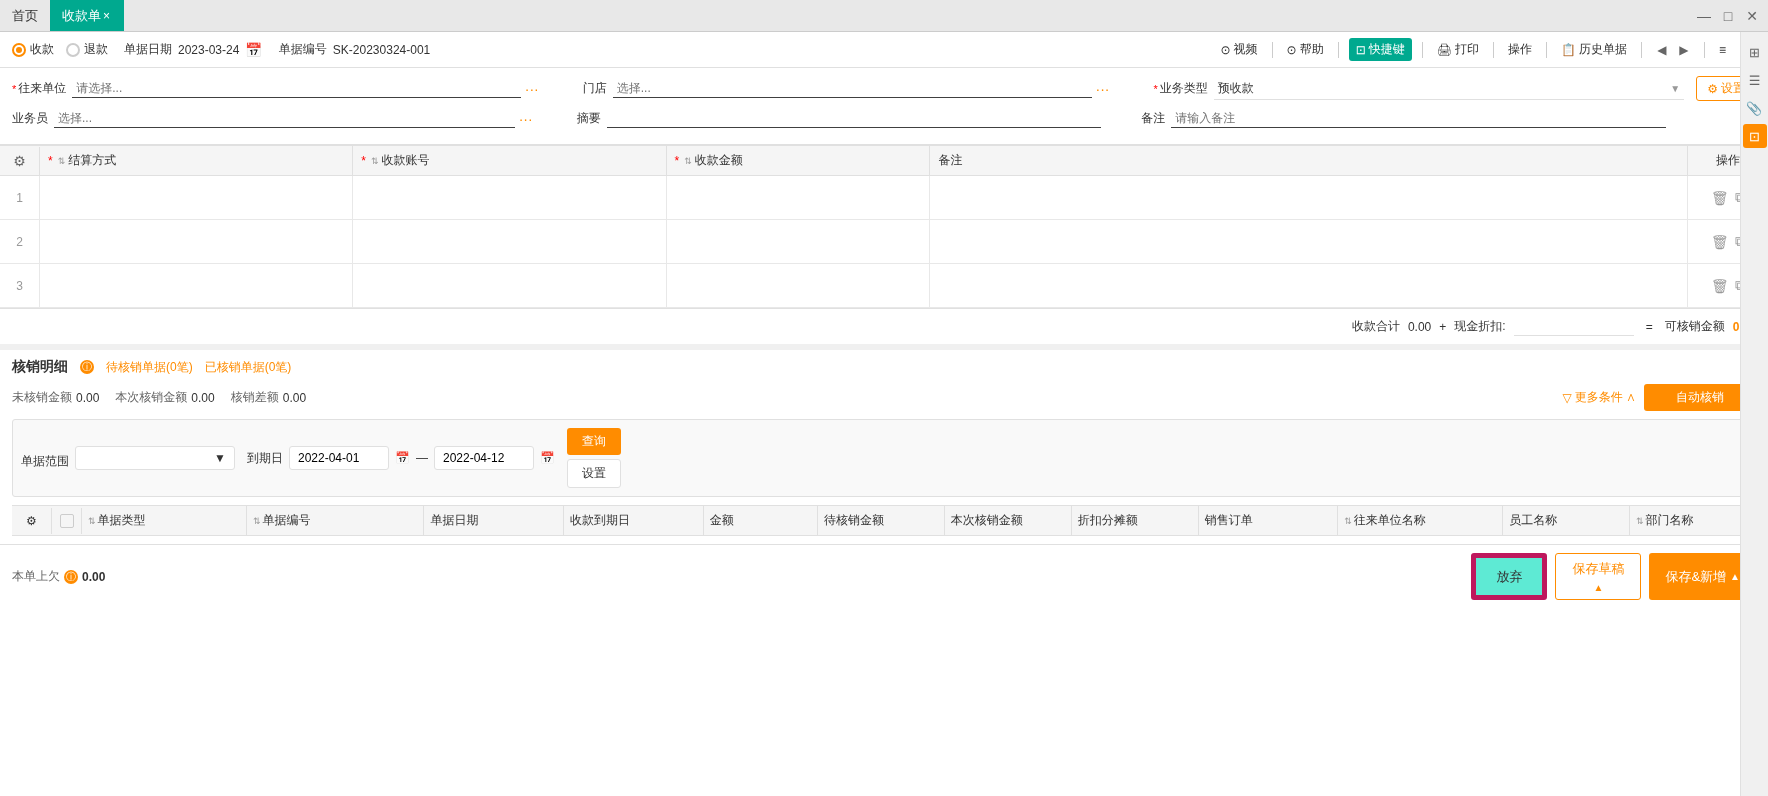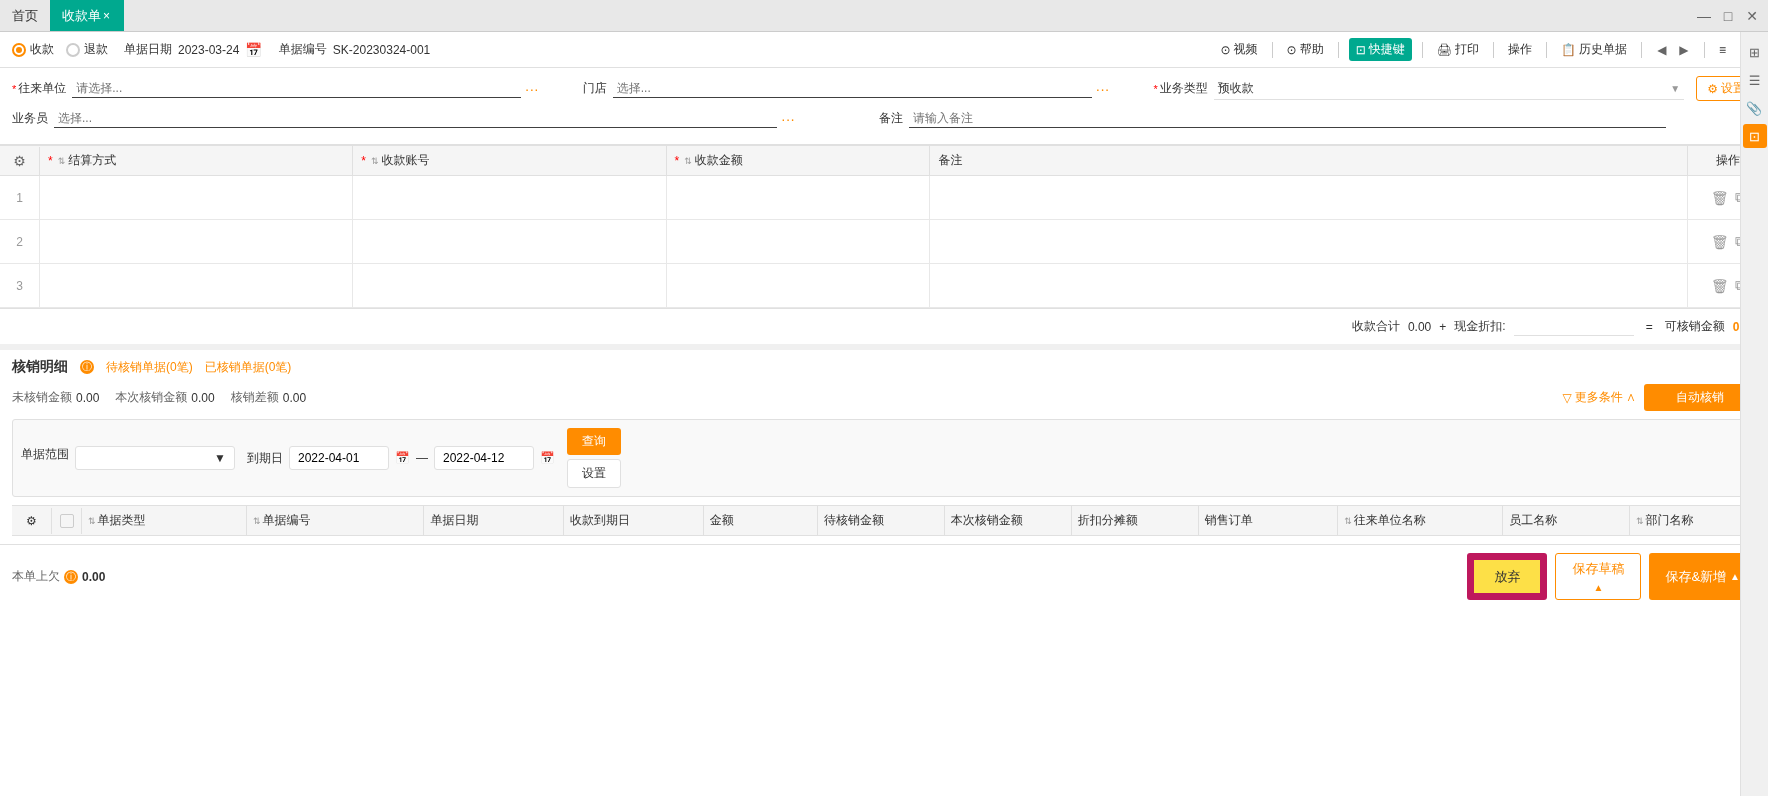--- a/index.html
+++ b/index.html
@@ -84,21 +84,21 @@
     .tab-link { color: #ff8c00; cursor: pointer; font-size: 12px; }
     .tab-link span { color: #ff8c00; }
     .writeoff-stats { display: flex; align-items: center; gap: 16px; margin-bottom: 8px; font-size: 12px; }
     .stat-item { display: flex; align-items: center; gap: 4px; }
     .stat-label { color: #666; }
     .stat-value { color: #333; }
     .filter-right { margin-left: auto; display: flex; gap: 8px; align-items: center; }
     .more-conditions { color: #ff8c00; cursor: pointer; font-size: 12px; display: flex; align-items: center; gap: 3px; }
     .auto-writeoff-btn { background: #ff8c00; color: #fff; border: none; padding: 5px 32px; border-radius: 3px; cursor: pointer; font-size: 12px; }
     .filter-row { display: flex; align-items: center; gap: 12px; padding: 8px; background: #f9f9f9; border: 1px solid #e0e0e0; border-radius: 3px; margin-bottom: 8px; }
-    .filter-field { display: flex; align-items: flex-start; gap: 6px; }
+    .filter-field { display: flex; align-items: flex-end; gap: 6px; }
     .filter-label { color: #333; font-size: 12px; white-space: nowrap; }
     .filter-select { display: flex; align-items: center; gap: 4px; border: 1px solid #e0e0e0; border-radius: 3px; padding: 4px 8px; background: #fff; min-width: 160px; cursor: pointer; }
     .filter-select-val { flex: 1; font-size: 12px; color: #333; }
     .date-range { display: flex; align-items: center; gap: 6px; }
     .date-input { border: 1px solid #e0e0e0; border-radius: 3px; padding: 4px 8px; font-size: 12px; width: 100px; background: #fff; }
     .date-separator { color: #333; }
     .query-btn { background: #ff8c00; color: #fff; border: none; padding: 5px 14px; border-radius: 3px; cursor: pointer; font-size: 12px; }
     .set-btn { background: #fff; border: 1px solid #e0e0e0; color: #333; padding: 5px 14px; border-radius: 3px; cursor: pointer; font-size: 12px; }
     .filter-actions { display: flex; flex-direction: column; gap: 4px; }
 
@@ -120,21 +120,21 @@
     .bth-staff { flex: 0.9; }
     .bth-dept { flex: 0.9; border-right: none; }
     .checkbox-empty { width: 14px; height: 14px; border: 1px solid #ccc; border-radius: 2px; cursor: pointer; }
 
     
     .bottom-bar { display: flex; align-items: center; padding: 8px 12px; background: #fff; border-top: 1px solid #e0e0e0; position: relative; }
     .bottom-info { display: flex; align-items: center; gap: 4px; font-size: 12px; }
     .info-label { color: #666; }
     .info-val { color: #333; font-weight: bold; }
     .bottom-actions { margin-left: auto; display: flex; gap: 8px; }
-    .btn-abandon { background: #fde047; border: 7px solid #be185d; color: #333; padding: 6px 20px; border-radius: 3px; cursor: pointer; font-size: 13px; }
+    .btn-abandon { background: #5eead4; border: 5px solid #be185d; color: #333; padding: 6px 20px; border-radius: 3px; cursor: pointer; font-size: 13px; }
     .btn-save-draft { background: #fff; border: 1px solid #ff8c00; color: #ff8c00; padding: 6px 16px; border-radius: 3px; cursor: pointer; font-size: 13px; display: flex; align-items: center; gap: 4px; flex-direction: column; }
     .btn-save-new { background: #ff8c00; border: none; color: #fff; padding: 6px 16px; border-radius: 3px; cursor: pointer; font-size: 13px; display: flex; align-items: center; gap: 4px; }
     .btn-chevron { font-size: 10px; }
 
     
     .right-sidebar { position: fixed; right: 0; top: 32px; width: 28px; background: #f0f0f0; display: flex; flex-direction: column; align-items: center; gap: 4px; padding: 8px 2px; border-left: 1px solid #e0e0e0; height: calc(796px - 32px); z-index: 100; }
     .sidebar-icon-btn { width: 24px; height: 24px; display: flex; align-items: center; justify-content: center; cursor: pointer; color: #666; font-size: 13px; border-radius: 3px; }
     .sidebar-icon-btn.active { background: #ff8c00; color: #fff; }
 
     .gear-icon { color: #666; font-size: 14px; cursor: pointer; }
@@ -256,20 +256,24 @@
     </div>
     <div class="form-row">
 
       <div class="form-field" style="flex:2.5;">
         <span class="form-field-name">业务员</span>
         <input class="form-input" type="text" placeholder="选择..." style="">
         <span class="more-btn">···</span>
       </div>
       <div class="form-separator"></div>
 
+      <div class="form-field" style="flex:2.5;">
+        <span class="form-field-name">摘要</span>
+        <input class="form-input" type="text" style="">
+      </div>
       <div class="form-separator"></div>
 
       <div class="form-field" style="flex:2.5;">
         <span class="form-field-name">备注</span>
         <input class="form-input" type="text" placeholder="请输入备注" style="">
       </div>
       <div style="width:90px;"></div>
     </div>
   </div>
 

